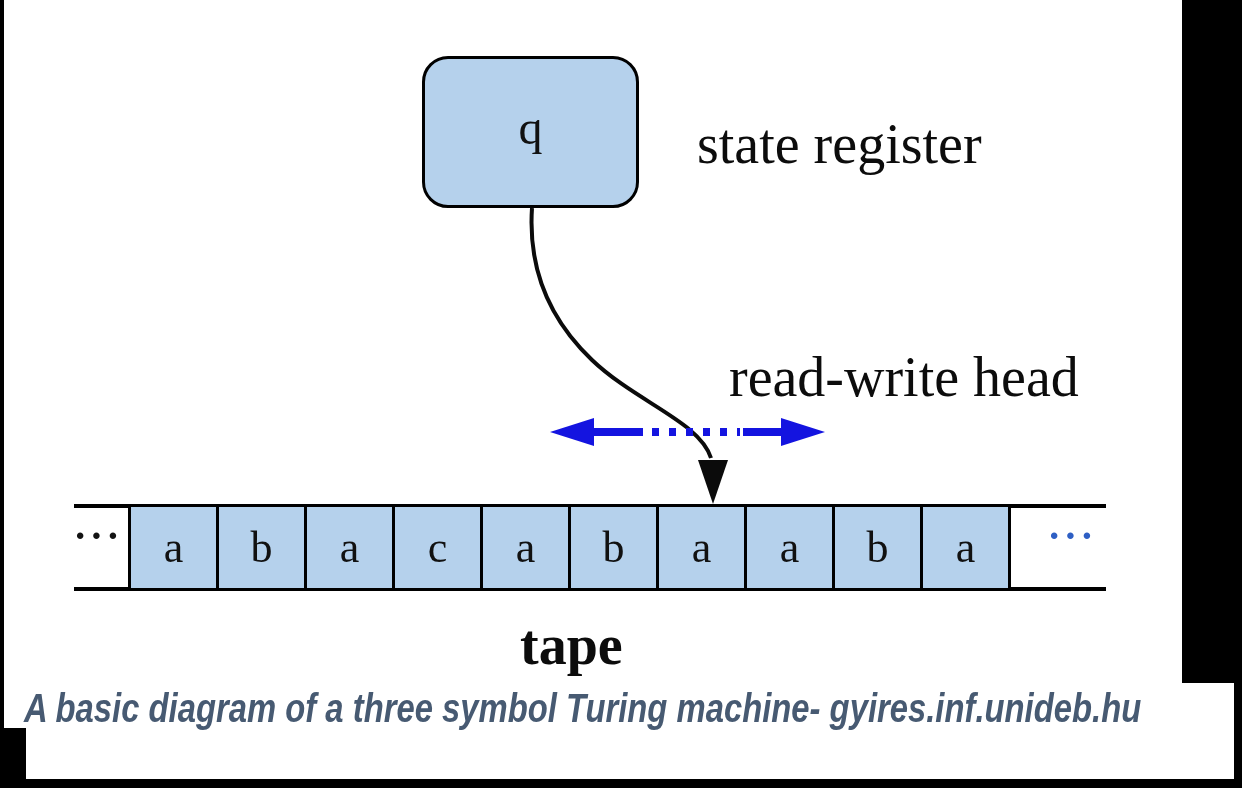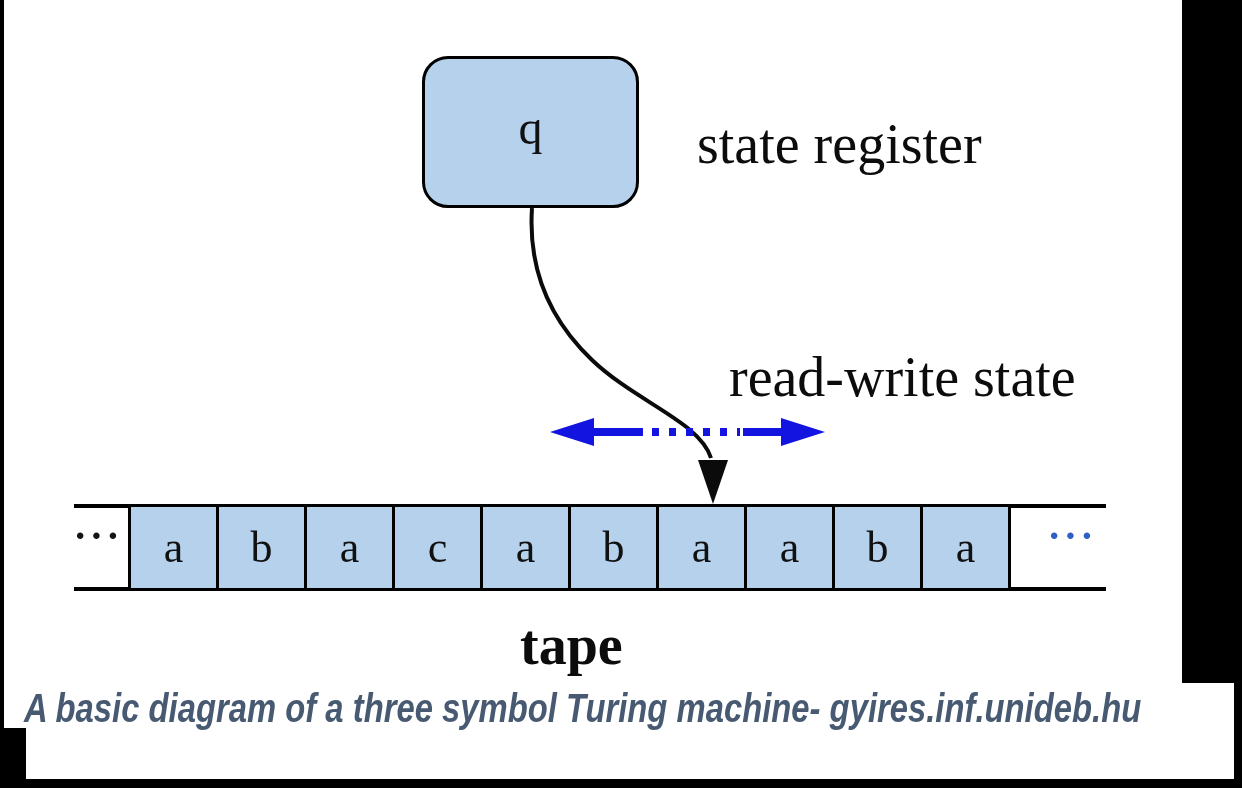--- a/index.html
+++ b/index.html
@@ -144,21 +144,21 @@
 
     <g>
       <polygon points="550,432 594,418 594,446" fill="#1414e0"></polygon>
       <line x1="590" y1="432" x2="643" y2="432" stroke="#1414e0" stroke-width="8"></line>
       <line x1="652" y1="432" x2="740" y2="432" stroke="#1414e0" stroke-width="8" stroke-dasharray="7 10"></line>
       <line x1="743" y1="432" x2="787" y2="432" stroke="#1414e0" stroke-width="8"></line>
       <polygon points="825,432 781,418 781,446" fill="#1414e0"></polygon>
     </g>
   </svg>
 
-  <div class="diagram-label rw-head-label">read-write state</div>
+  <div class="diagram-label rw-head-label">read-write head</div>
 
   <div class="tape-rule tape-rule-top"></div>
   <div class="tape-rule tape-rule-bottom"></div>
 
   <div class="tape-ellipsis tape-ellipsis-left">···</div>
 
   <div class="tape-cells">
     <div class="tape-cell">a</div>
     <div class="tape-cell">b</div>
     <div class="tape-cell">a</div>

